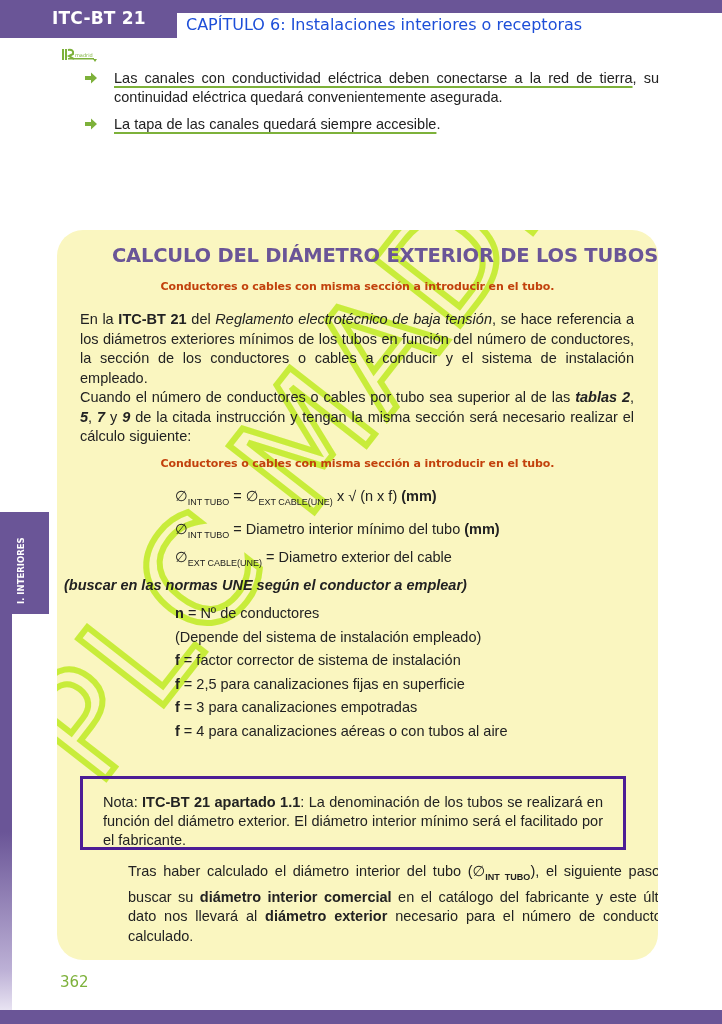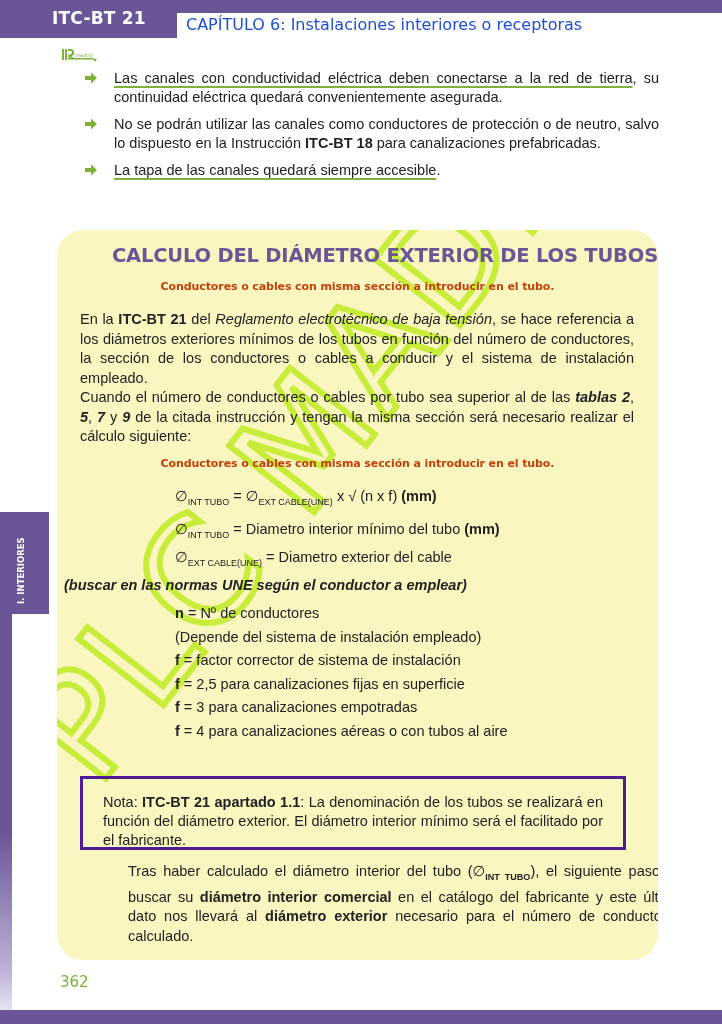--- a/index.html
+++ b/index.html
@@ -75,26 +75,20 @@
   <div class="bullet">
     <svg class="arrow" viewBox="0 0 14 14">
         <path d="M1 5 H7 V1.5 L13 7 L7 12.5 V9 H1 Z" fill="#7db13a"></path>
       </svg>
     <span class="ul-green">Las canales con conductividad eléctrica deben conectarse a la red de tierra</span><span>, su continuidad eléctrica quedará convenientemente asegurada.</span>
   </div>
   <div class="bullet">
     <svg class="arrow" viewBox="0 0 14 14">
         <path d="M1 5 H7 V1.5 L13 7 L7 12.5 V9 H1 Z" fill="#7db13a"></path>
       </svg>
-    <span>No se podrán utilizar las canales como conductores de protección o de neutro, salvo lo dispuesto en la Instrucción </span><b>ITC-BT 18</b><span> para canalizaciones prefabricadas.</span>
-  </div>
-  <div class="bullet">
-    <svg class="arrow" viewBox="0 0 14 14">
-        <path d="M1 5 H7 V1.5 L13 7 L7 12.5 V9 H1 Z" fill="#7db13a"></path>
-      </svg>
     <span class="ul-green">La tapa de las canales quedará siempre accesible</span><span>.</span>
   </div>
 </div>
 
 <div class="box">
   <svg class="watermark" viewBox="0 0 601 730">
     <text x="0" y="0" transform="translate(40,560) rotate(-52)" font-family="DejaVu Sans, sans-serif" font-size="148" fill="none" stroke="#c8ec3a" stroke-width="6" letter-spacing="4">PLC MADRID</text>
   </svg>
   <div class="box-content">
     <div class="box-title">CALCULO DEL DIÁMETRO EXTERIOR DE LOS TUBOS</div>

